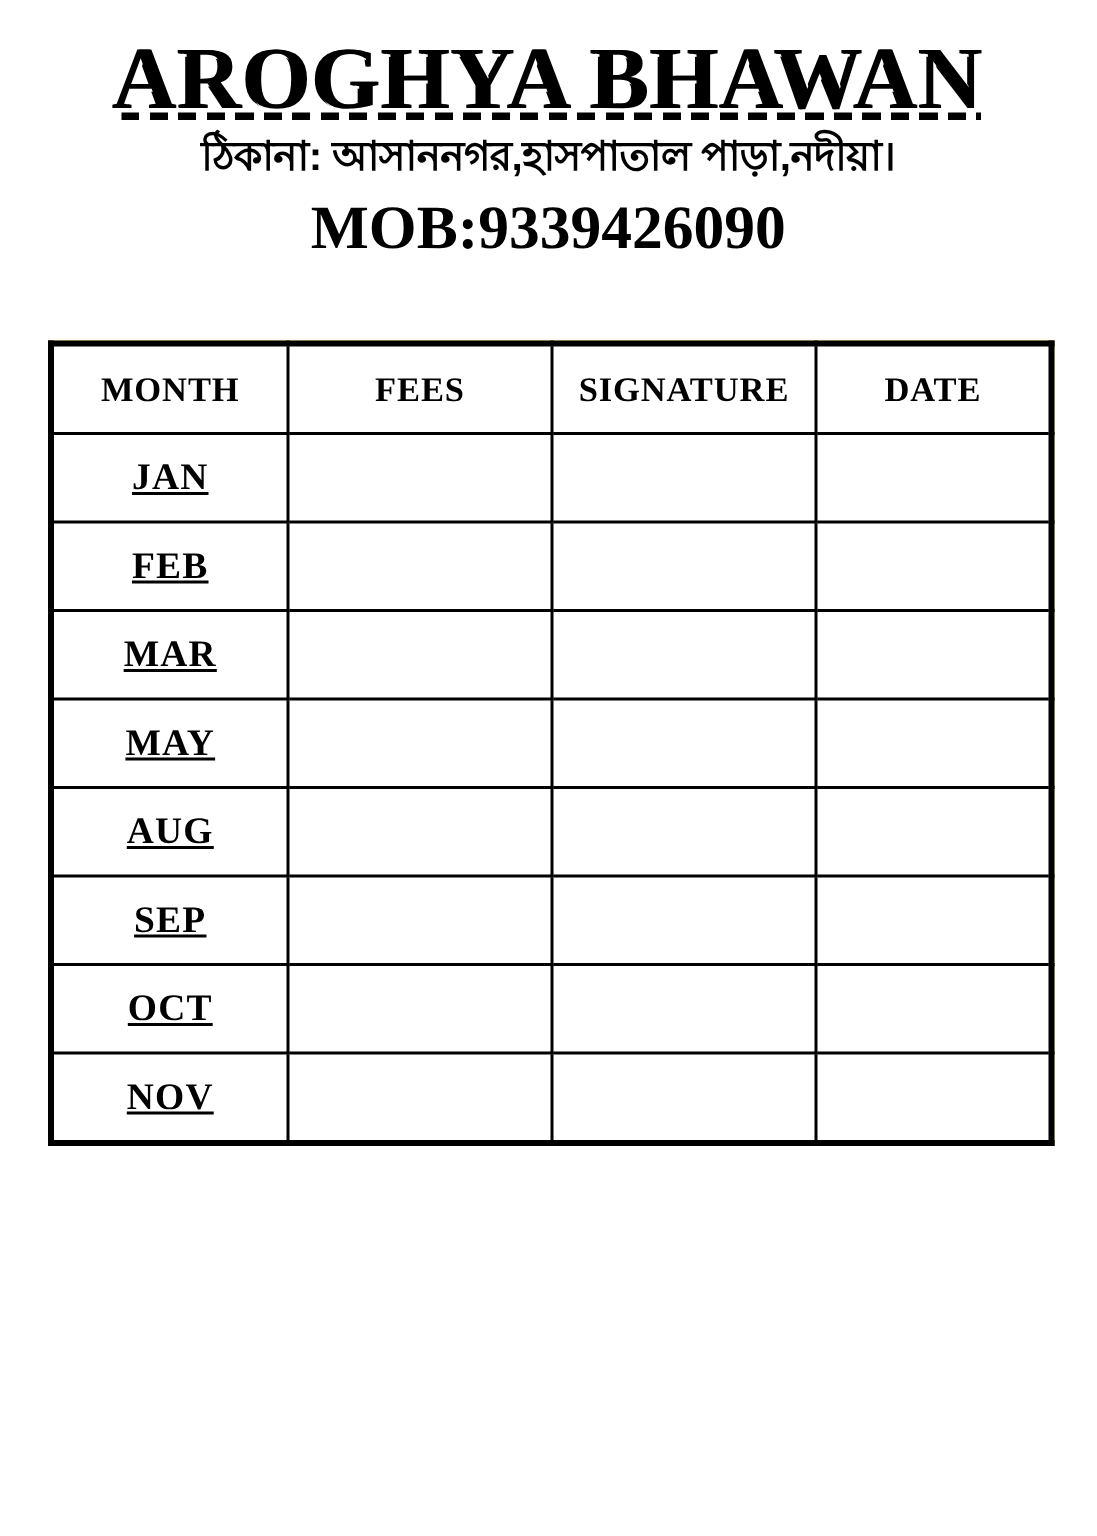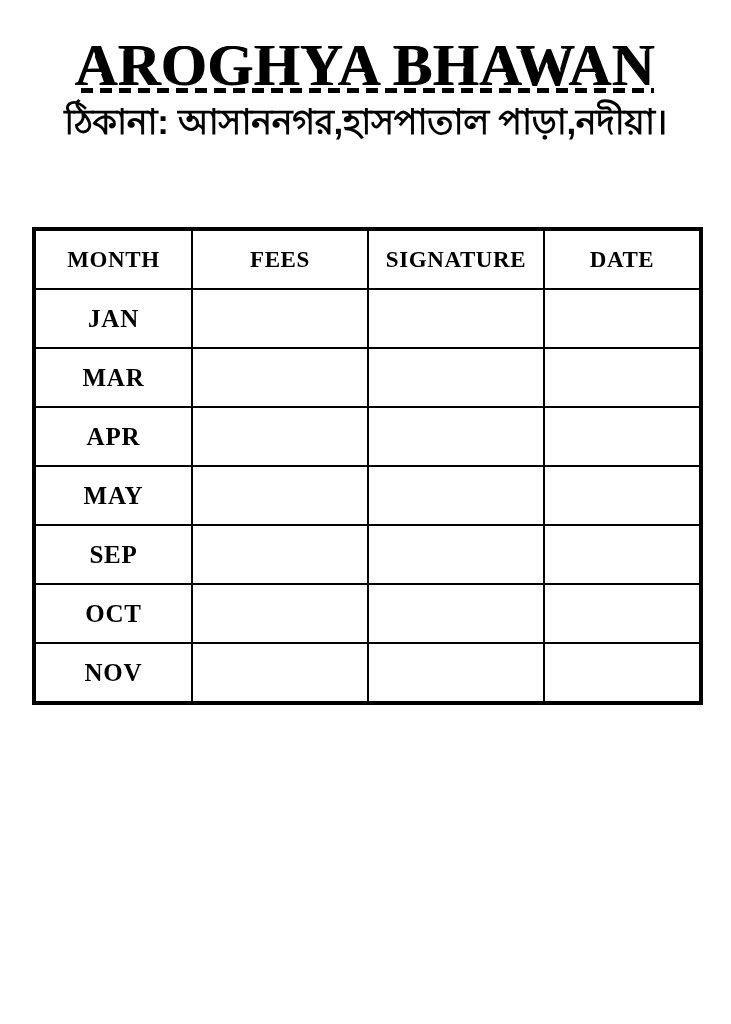--- a/index.html
+++ b/index.html
@@ -21,21 +21,21 @@
     width: 731px;
     height: 1024px;
     background: #ffffff;
     box-sizing: border-box;
   }
 
   
   .header {
     width: 100%;
     text-align: center;
-    padding-top: 35px;
+    padding-top: 22px;
   }
 
   .clinic-title {
     font-family: "Liberation Serif", "DejaVu Serif", serif;
     font-weight: bold;
     font-size: 59px;
     line-height: 1.05;
     letter-spacing: 0.5px;
     margin: 0;
     white-space: nowrap;
@@ -64,21 +64,21 @@
       to right,
       #000000 0px, #000000 12px,
       #ffffff 12px, #ffffff 19px
     );
     pointer-events: none;
   }
 
   .clinic-address {
     font-family: "Liberation Sans", "DejaVu Sans", sans-serif;
     font-weight: bold;
-    font-size: 35px;
+    font-size: 27px;
     line-height: 1.2;
     margin: 4px 0 0 0;
     letter-spacing: -0.4px;
     white-space: nowrap;
   }
 
   .clinic-mobile {
     font-family: "Liberation Serif", "DejaVu Serif", serif;
     font-weight: bold;
     font-size: 41px;
@@ -129,20 +129,21 @@
 
   table.fee-table tbody td {
     height: 57px;
   }
 
   td.month-cell {
     font-family: "Liberation Serif", "DejaVu Serif", serif;
     font-weight: bold;
     font-size: 25px;
     letter-spacing: 0.8px;
+    text-decoration: underline;
   }
 
   td.blank-cell {
     font-size: 1px;
     line-height: 1px;
     color: transparent;
   }
 </style>
 </head>
 <body>
@@ -151,20 +152,21 @@
 
   <div class="header">
 
     <div class="title-wrap">
       <h1 class="clinic-title">AROGHYA BHAWAN</h1>
       <div class="title-shadow"></div>
     </div>
 
     <div class="clinic-address">ঠিকানা: আসাননগর,হাসপাতাল পাড়া,নদীয়া।</div>
 
+    <div class="clinic-mobile">MOB:9339426090</div>
   </div>
 
   <div class="table-area">
     <table class="fee-table">
       <colgroup>
         <col class="c-month">
         <col class="c-fees">
         <col class="c-signature">
         <col class="c-date">
       </colgroup>
@@ -177,33 +179,39 @@
         </tr>
       </thead>
       <tbody id="fee-table-body">
           <tr>
             <td class="month-cell">JAN</td>
             <td class="blank-cell"></td>
             <td class="blank-cell"></td>
             <td class="blank-cell"></td>
           </tr>
           <tr>
+            <td class="month-cell">FEB</td>
+            <td class="blank-cell"></td>
+            <td class="blank-cell"></td>
+            <td class="blank-cell"></td>
+          </tr>
+          <tr>
             <td class="month-cell">MAR</td>
             <td class="blank-cell"></td>
             <td class="blank-cell"></td>
             <td class="blank-cell"></td>
           </tr>
           <tr>
-            <td class="month-cell">APR</td>
-            <td class="blank-cell"></td>
-            <td class="blank-cell"></td>
-            <td class="blank-cell"></td>
-          </tr>
-          <tr>
             <td class="month-cell">MAY</td>
+            <td class="blank-cell"></td>
+            <td class="blank-cell"></td>
+            <td class="blank-cell"></td>
+          </tr>
+          <tr>
+            <td class="month-cell">AUG</td>
             <td class="blank-cell"></td>
             <td class="blank-cell"></td>
             <td class="blank-cell"></td>
           </tr>
           <tr>
             <td class="month-cell">SEP</td>
             <td class="blank-cell"></td>
             <td class="blank-cell"></td>
             <td class="blank-cell"></td>
           </tr>

